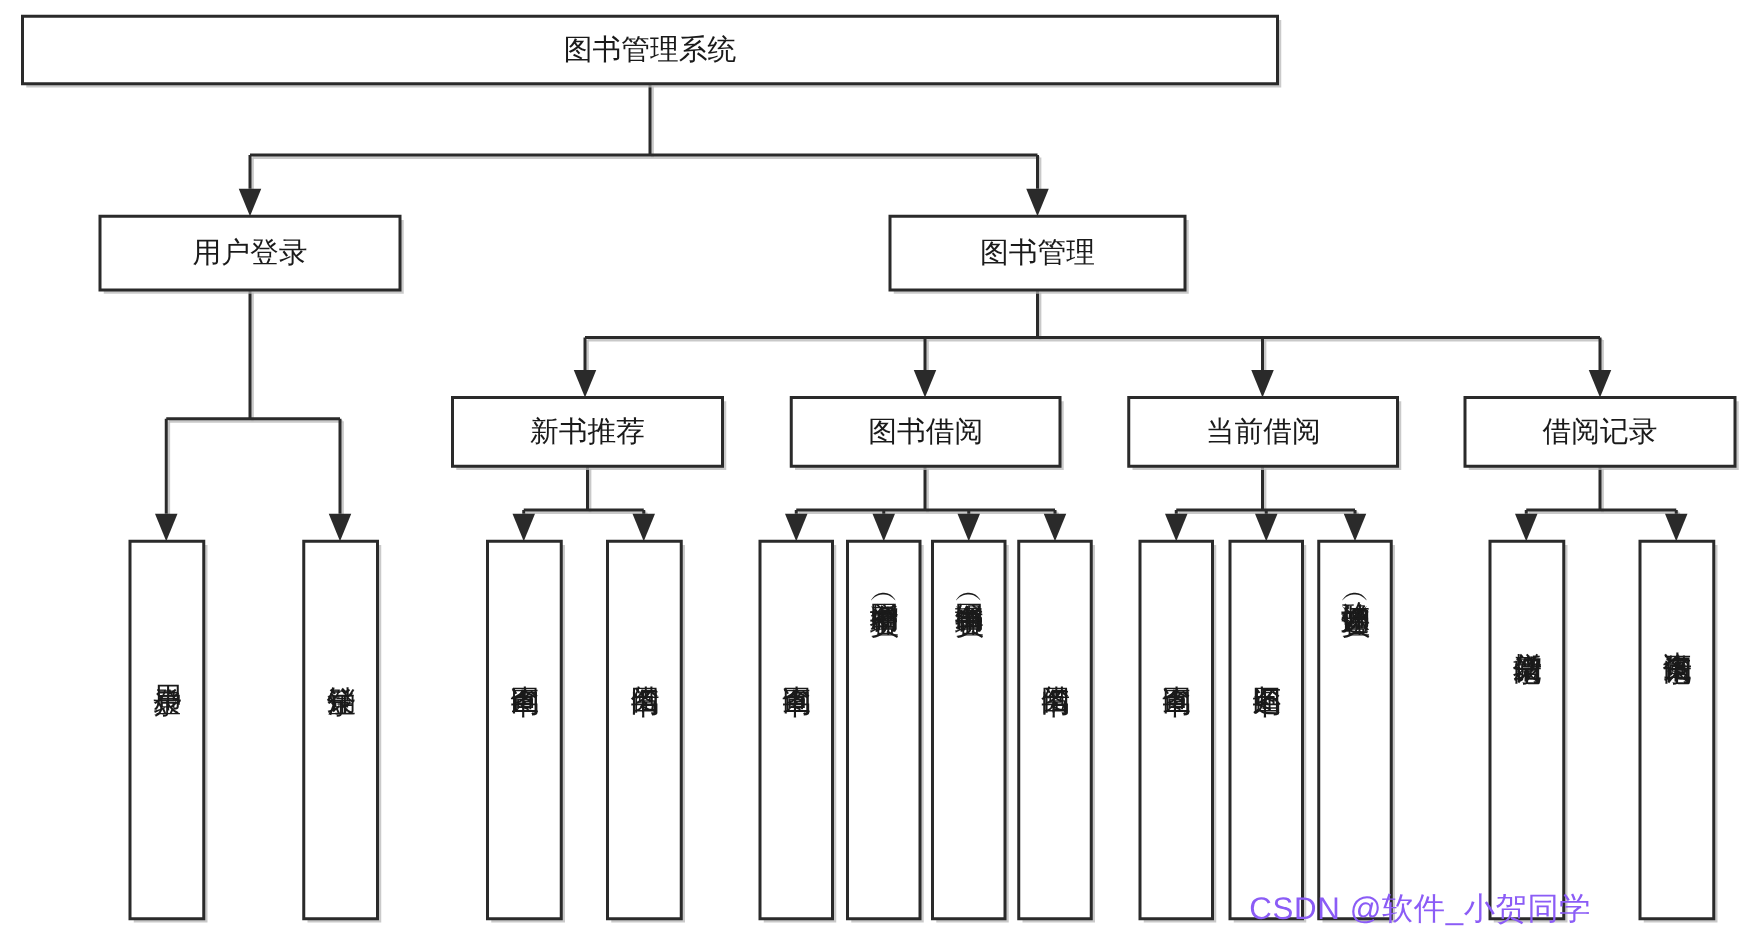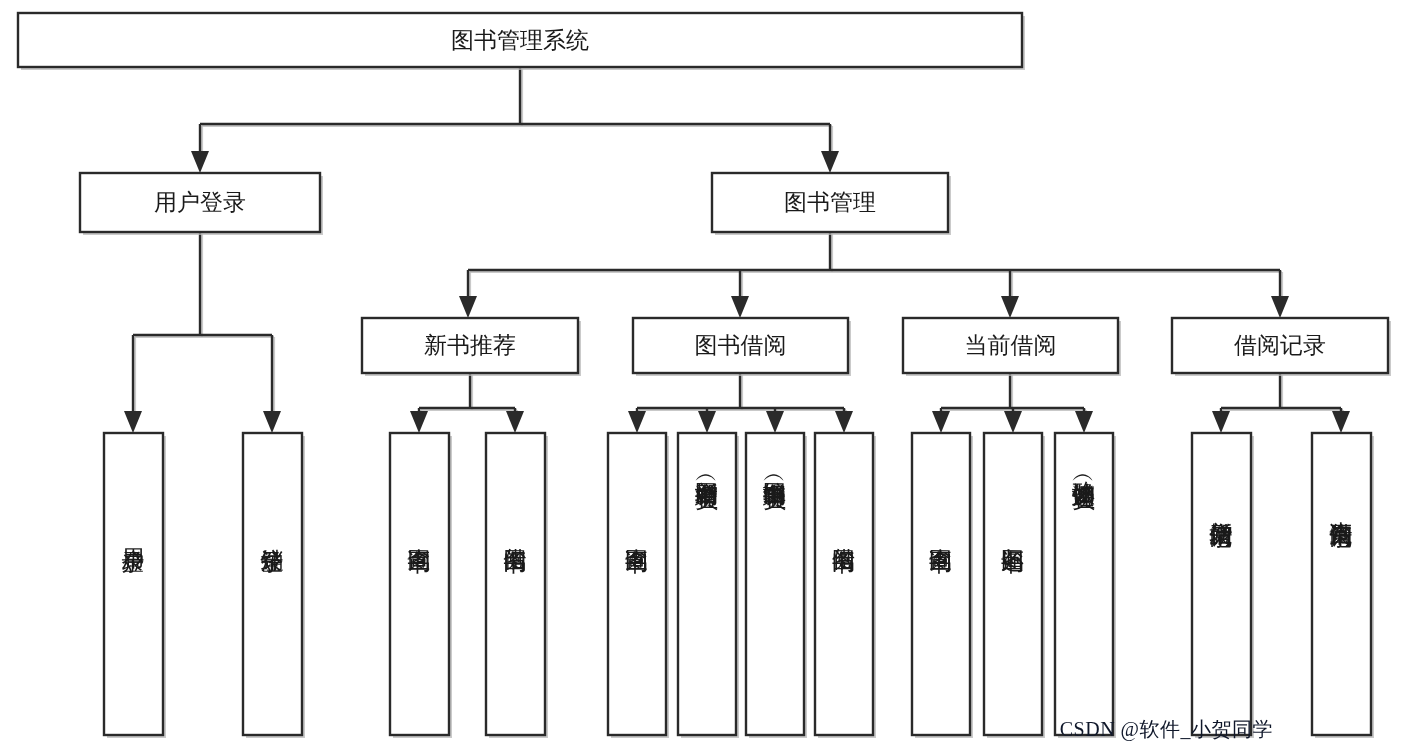--- a/index.html
+++ b/index.html
@@ -76,23 +76,23 @@
     position: absolute;
     display: flex;
     align-items: flex-start;
     justify-content: center;
     pointer-events: none;
   }
   .watermark {
     position: absolute;
     right: 8px;
     bottom: 4px;
-    font-family: Liberation Serif, serif;
-    font-size: 20px;
-    color: #0f172a;
+    font-family: Liberation Sans, sans-serif;
+    font-size: 25px;
+    color: #8b5cf6;
     letter-spacing: 0.5px;
     user-select: none;
     white-space: nowrap;
   }
 </style>
 </head>
 <body>
 
 <div id="diagram-root">
 

